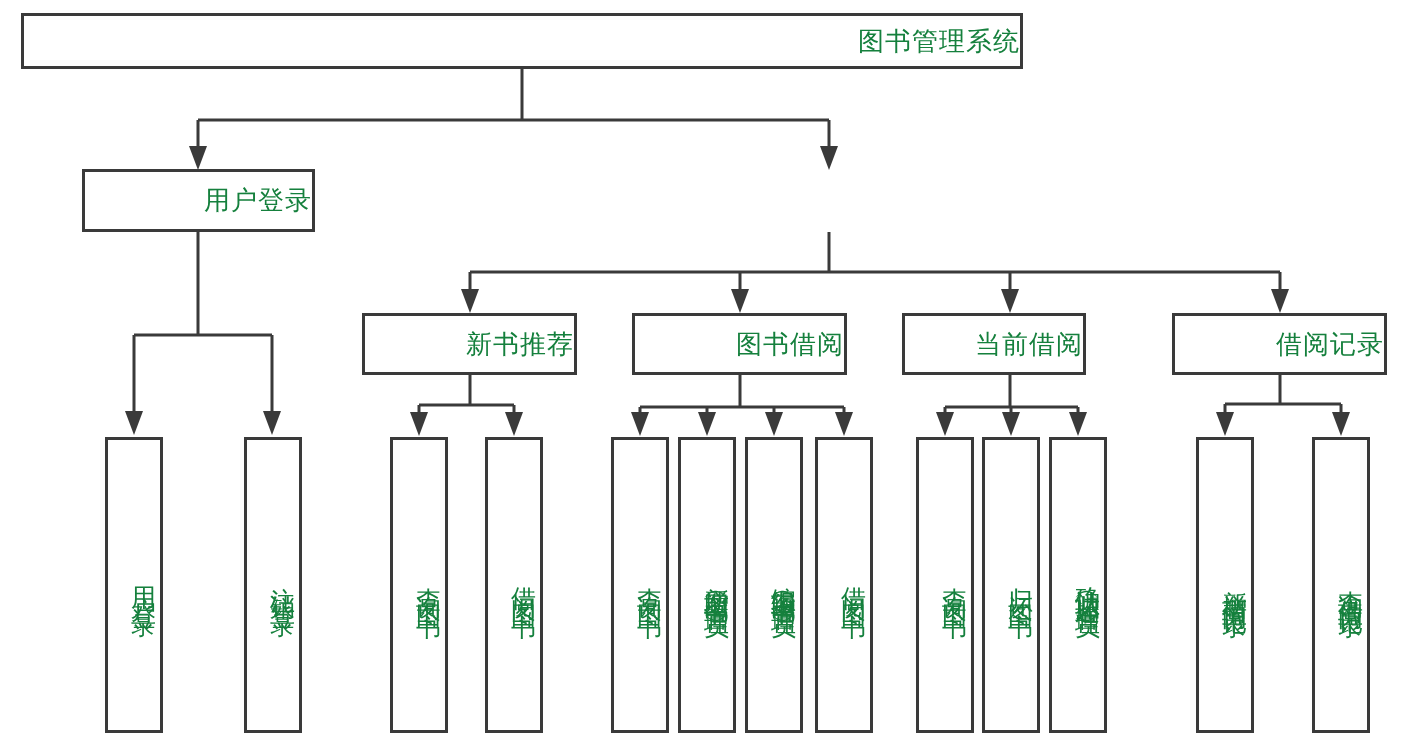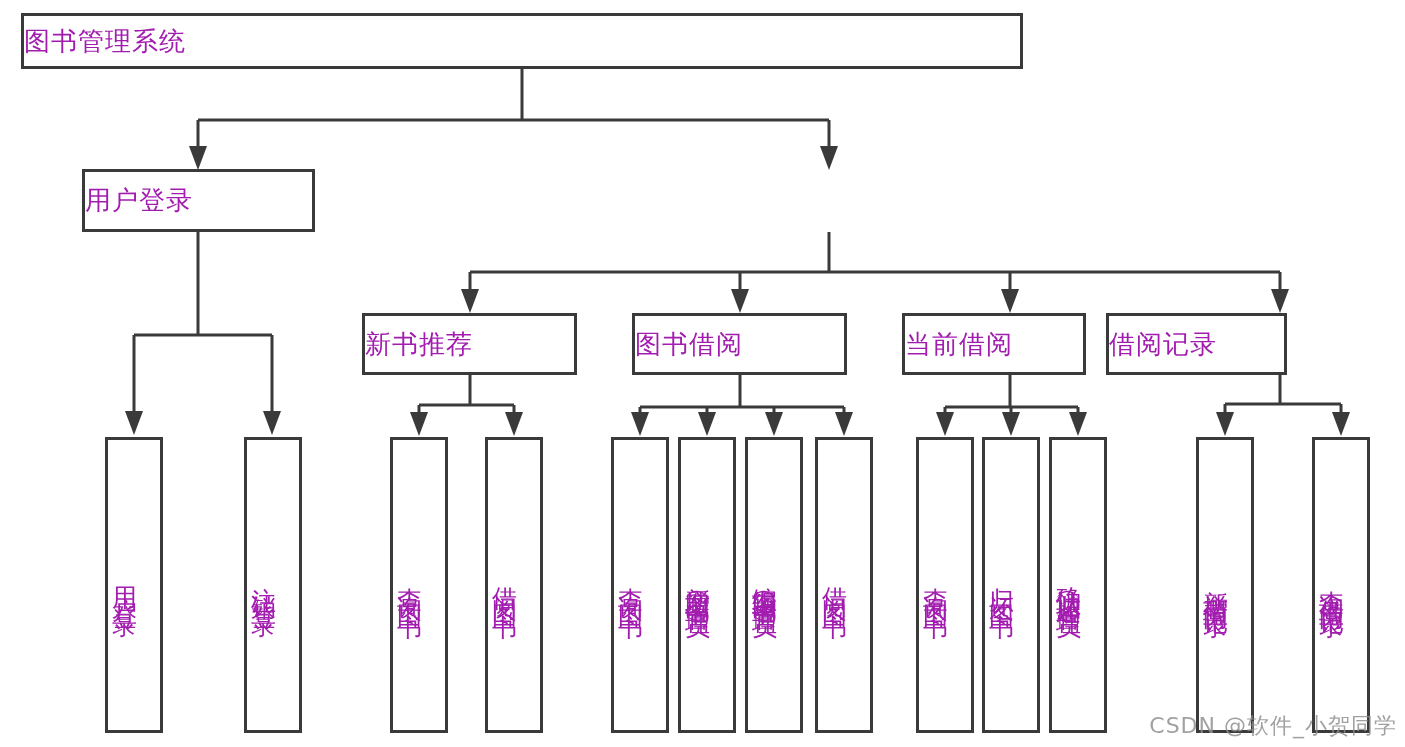--- a/index.html
+++ b/index.html
@@ -22,22 +22,22 @@
     width: 1405px;
     height: 747px;
   }
   .box {
     position: absolute;
     box-sizing: border-box;
     background: #ffffff;
     border: 3px solid #3a3a3a;
     display: flex;
     align-items: center;
-    justify-content: flex-start;
-    color: #a21caf;
+    justify-content: flex-end;
+    color: #15803d;
   }
   .box.lvl1 span { font-size: 27px; letter-spacing: 1px; }
   .box.h span   { font-size: 26px; letter-spacing: 1px; white-space: nowrap; }
   .box.v span {
     writing-mode: vertical-rl;
     text-orientation: mixed;
     font-size: 25px;
     white-space: nowrap;
   }
   .box.v.sp-wide  span { letter-spacing: 9px; }
@@ -115,21 +115,21 @@
 
   <div class="box h" style="left:632px; top:313px; width:215px; height:62px;">
     <span>图书借阅</span>
   </div>
   <div class="box h" style="left:362px; top:313px; width:215px; height:62px;">
     <span>新书推荐</span>
   </div>
   <div class="box h" style="left:902px; top:313px; width:184px; height:62px;">
     <span>当前借阅</span>
   </div>
-  <div class="box h" style="left:1106px; top:313px; width:181px; height:62px;">
+  <div class="box h" style="left:1172px; top:313px; width:215px; height:62px;">
     <span>借阅记录</span>
   </div>
 
   <div class="box v sp-wide" style="left:105px; top:437px; width:58px; height:296px;">
     <span>用户登录</span>
   </div>
   <div class="box v sp-wide" style="left:244px; top:437px; width:58px; height:296px;">
     <span>注销登录</span>
   </div>
 
@@ -163,14 +163,13 @@
     <span>确认归还（管理员）</span>
   </div>
 
   <div class="box v sp-mid" style="left:1196px; top:437px; width:58px; height:296px;">
     <span>新增借阅记录</span>
   </div>
   <div class="box v sp-mid" style="left:1312px; top:437px; width:58px; height:296px;">
     <span>查询借阅记录</span>
   </div>
 
-  <div class="watermark">CSDN @软件_小贺同学</div>
 </div>
 
 </body></html>

